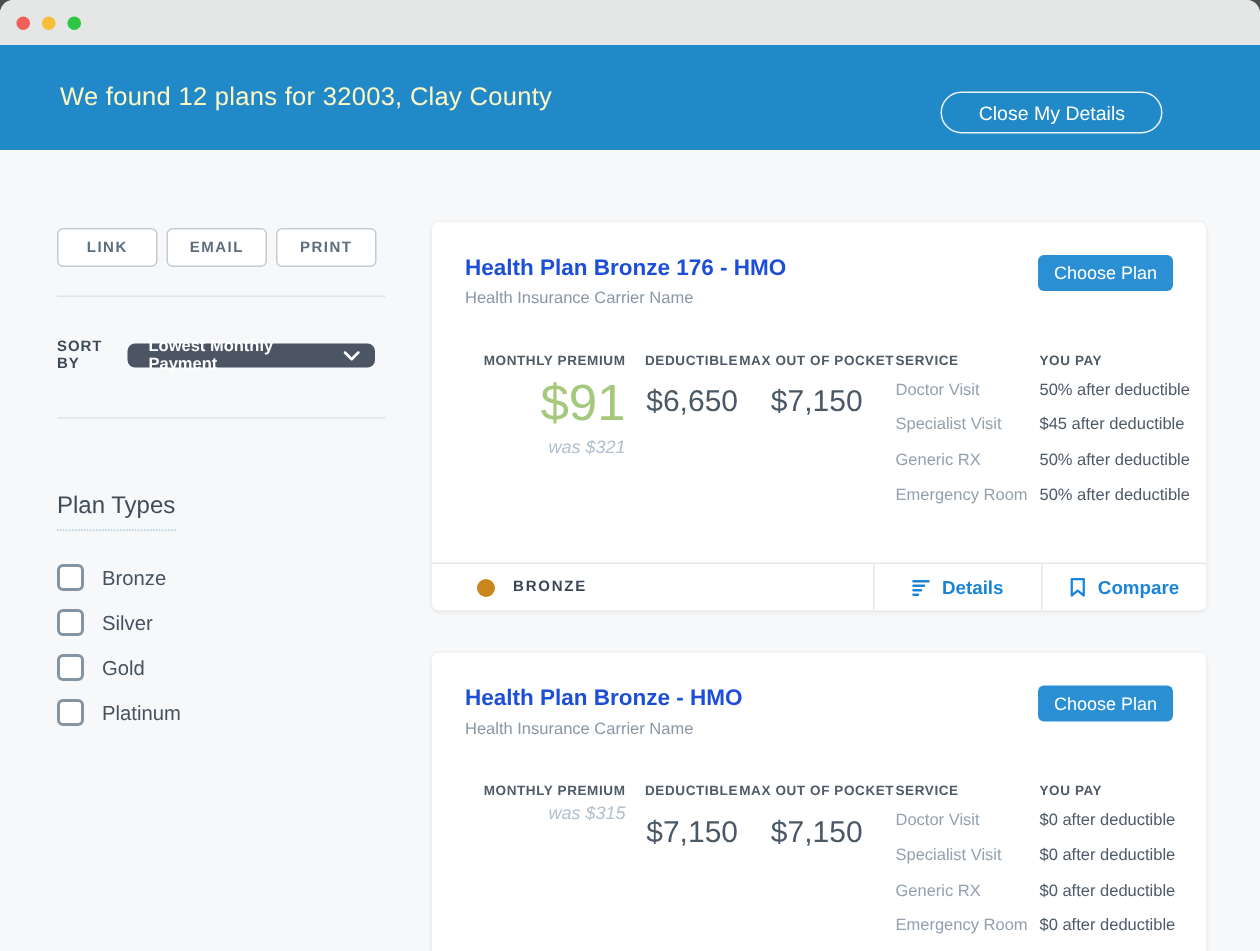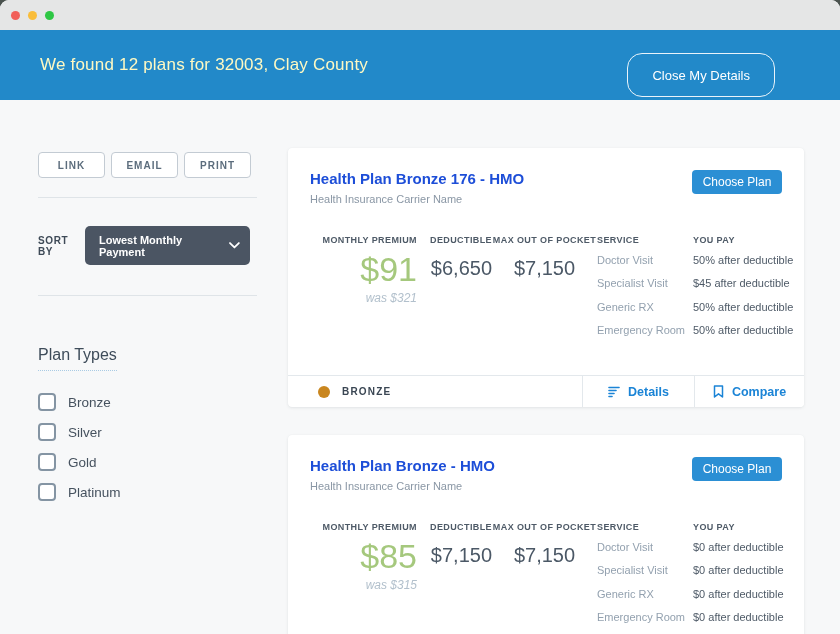--- a/index.html
+++ b/index.html
@@ -27,40 +27,40 @@
   .dot.yellow { background:#f9bd3a; }
   .dot.green { background:#2ec744; }
   
   .appheader {
     height:70px; background:#2289c9; flex:0 0 auto;
     display:flex; align-items:center; justify-content:space-between;
     padding:0 65px 0 40px;
   }
   .appheader h1 { font-size:17px; font-weight:500; color:#fef9c3; letter-spacing:.2px; }
   .close-details {
-    height:44px; padding:0 24px; border-radius:15px;
+    height:28px; padding:0 24px; border-radius:15px;
     background:transparent; border:1.5px solid rgba(255,255,255,.9);
     color:#fff; font-size:13px; font-family:inherit; cursor:pointer;margin-top:20px;
   }
   
   .content { flex:1 1 auto; display:flex; align-items:flex-start; overflow:hidden; }
   .sidebar { width:219px; margin:52px 0 0 38px; flex:0 0 auto; }
   .main { width:516px; margin:48px 0 0 31px; flex:0 0 auto; }
   
   .share-row { display:flex; gap:6px; }
   .share-btn {
     width:67px; height:26px; background:#fff; border:1.5px solid #c3cbd3;
     border-radius:4px; color:#5c6d7d; font-size:10px; letter-spacing:1px;
     font-weight:700; font-family:inherit; cursor:pointer;
   }
   .divider { border:none; border-top:1px solid #dfe4e8; margin:19px 0 0; }
   .sort-row { display:flex; align-items:center; margin-top:28px; }
   .sort-label { font-size:10px; font-weight:700; letter-spacing:.6px; color:#3e4a57; width:47px; }
   .dropdown {
-    width:165px; height:39px; background:#4b5563; border-radius:5px;
+    width:165px; height:16px; background:#4b5563; border-radius:5px;
     display:flex; align-items:center; justify-content:space-between;
     padding:0 10px 0 14px; cursor:pointer;
   }
   .dropdown-value { color:#fff; font-size:11px; font-weight:600; }
   .divider2 { border:none; border-top:1px solid #dfe4e8; margin:30px 0 0; }
   .filter-section { margin-top:30px; }
   .filter-heading {
     display:inline-block; font-size:16px; color:#3e4c5a;
     padding-bottom:6px; border-bottom:1px dotted #a9cbe4;
   }
@@ -249,21 +249,20 @@
           <div>
             <div class="plan-name">Health Plan Bronze - HMO</div>
             <div class="plan-carrier">Health Insurance Carrier Name</div>
           </div>
           <button class="choose-btn">Choose Plan</button>
         </div>
 
         <div class="card-cols">
           <div class="col col-premium">
             <div class="col-label">MONTHLY PREMIUM</div>
-            <div class="premium-value">$85</div>
             <div class="premium-was">was $315</div>
           </div>
           <div class="col col-deduct">
             <div class="col-label">DEDUCTIBLE</div>
             <div class="money-value">$7,150</div>
           </div>
           <div class="col col-maxoop">
             <div class="col-label">MAX OUT OF POCKET</div>
             <div class="money-value">$7,150</div>
           </div>

